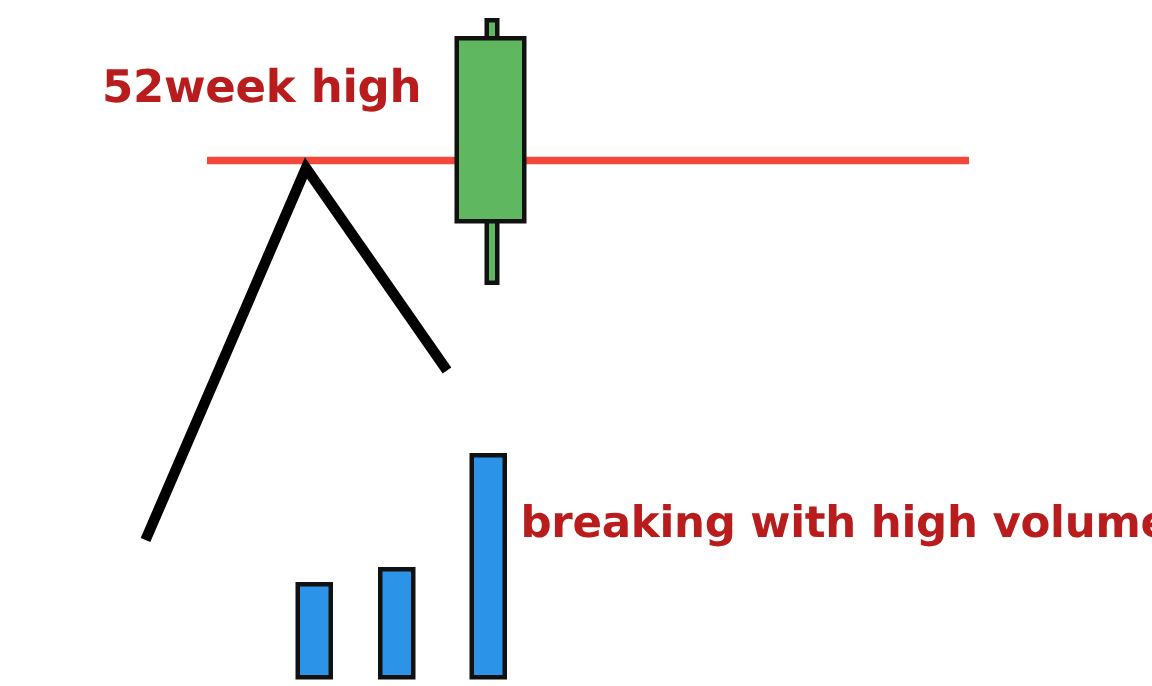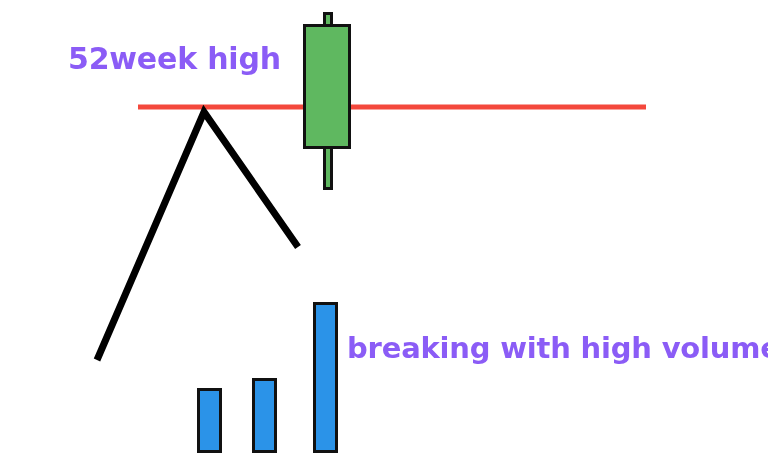--- a/index.html
+++ b/index.html
@@ -20,21 +20,21 @@
   #canvas svg.layer {
     position: absolute;
     left: 0;
     top: 0;
     width: 768px;
     height: 457px;
   }
   .annotation {
     position: absolute;
     white-space: nowrap;
-    color: #8b5cf6;
+    color: #b91c1c;
     font-family: "DejaVu Sans", sans-serif;
     font-weight: bold;
     letter-spacing: -0.2px;
   }
   #label-52week {
     left: 68px;
     top: 40px;
     font-size: 30px;
     line-height: 38px;
   }

